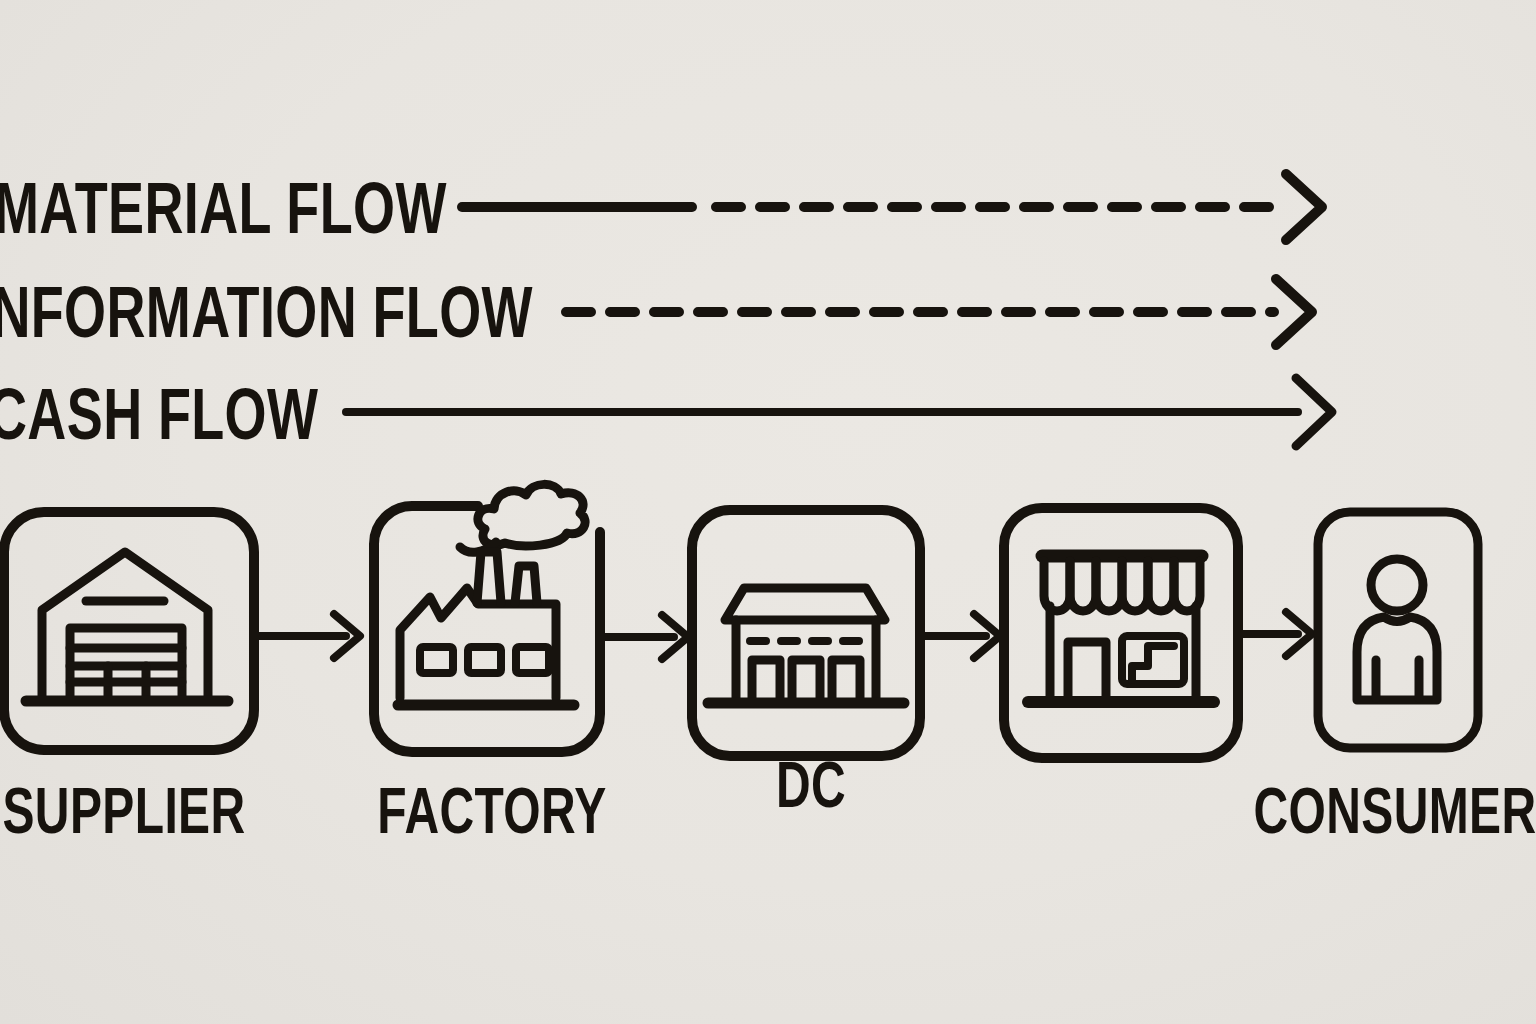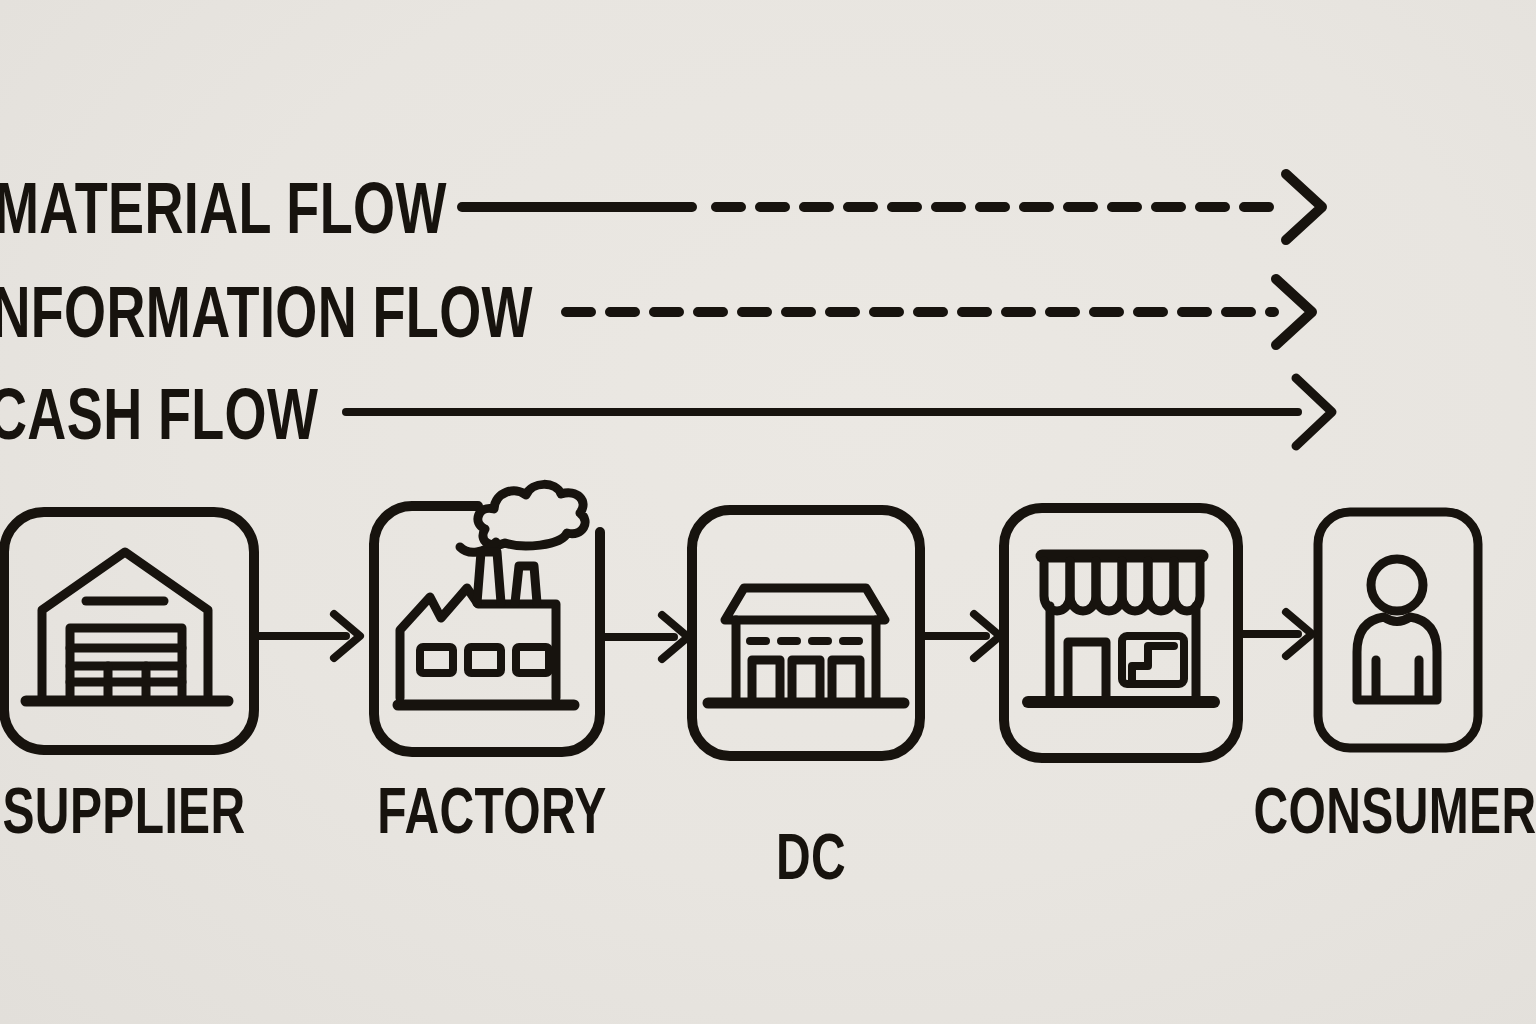--- a/index.html
+++ b/index.html
@@ -160,16 +160,16 @@
 
     </g>
   </svg>
 
   <div class="legend-label" style="left:-6px;  top:172px;">MATERIAL FLOW</div>
   <div class="legend-label" style="left:-24px; top:276px;">INFORMATION FLOW</div>
   <div class="legend-label" style="left:-12px; top:378px;">CASH FLOW</div>
 
   <div class="node-label-wrap" style="left:124px;  top:779px;"><span class="node-label">SUPPLIER</span></div>
   <div class="node-label-wrap" style="left:492px;  top:779px;"><span class="node-label">FACTORY</span></div>
-  <div class="node-label-wrap" style="left:811px;  top:825px;text-decoration:underline;"><span class="node-label">DC</span></div>
+  <div class="node-label-wrap" style="left:811px;  top:753px;text-decoration:underline;"><span class="node-label">DC</span></div>
   <div class="node-label-wrap" style="left:1395px; top:779px;"><span class="node-label">CONSUMER</span></div>
 
 </div>
 
 </body></html>

